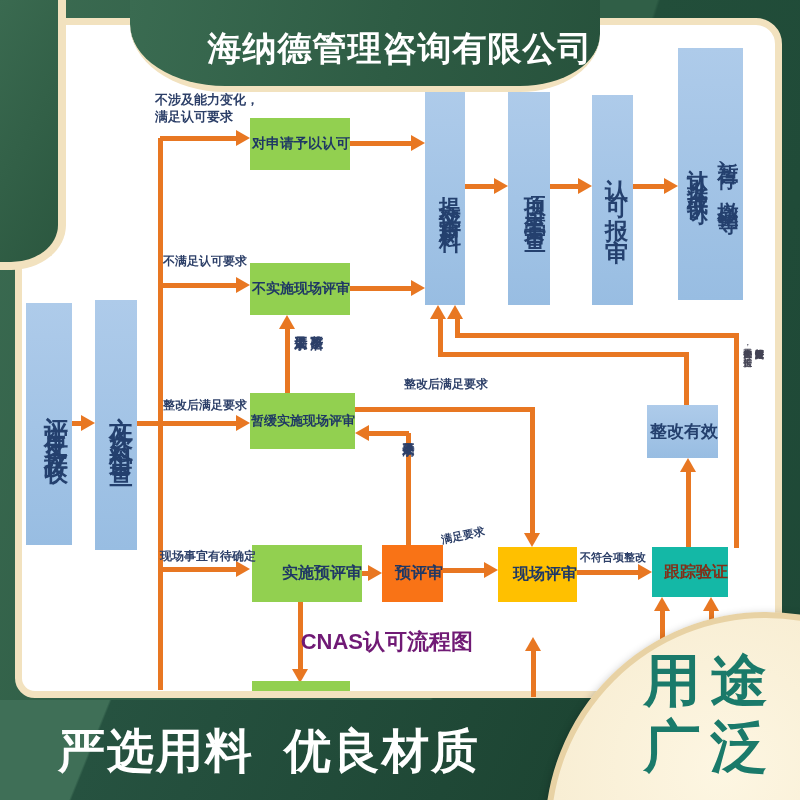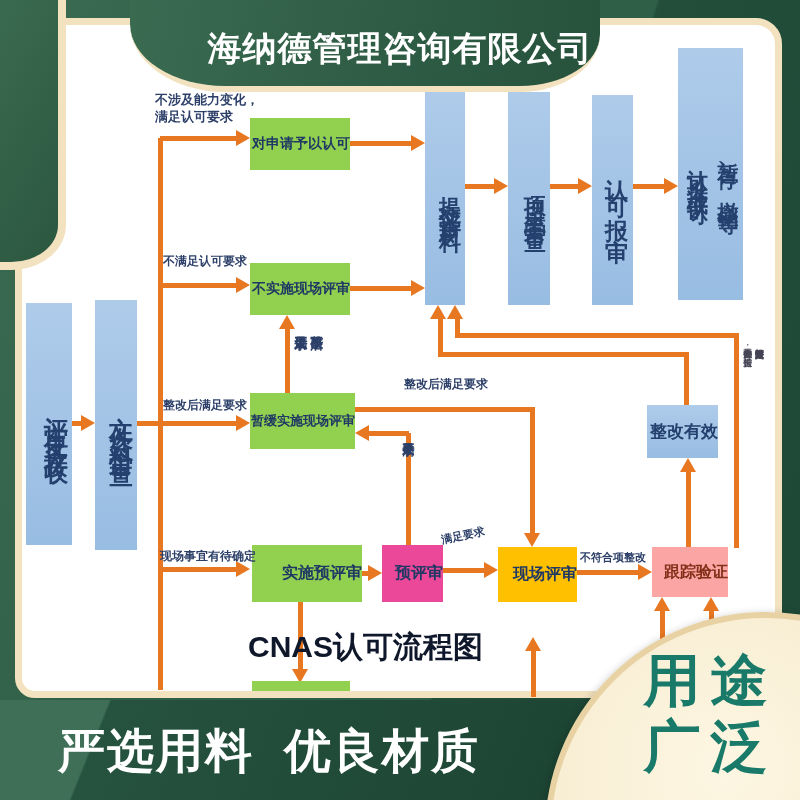--- a/index.html
+++ b/index.html
@@ -29,35 +29,35 @@
   .badge-circle{left:545px;top:612px;width:430px;height:430px;border-radius:50%;
     background:radial-gradient(circle at 40% 35%,#fdf6e2,#f2e4c2);
     border:6px solid #e8d2a4;box-shadow:0 3px 10px rgba(0,0,0,.3);z-index:6}
   .badge-text{left:628px;top:648px;width:165px;text-align:center;color:#1a7a6a;
     font-size:57px;line-height:1.15;letter-spacing:10px;font-weight:bold;
     white-space:pre-line;z-index:7}
   
   .bx{display:flex;align-items:center;justify-content:flex-end;z-index:4;text-align:center}
   .blue{background:linear-gradient(180deg,#aecbea,#98bde2);color:#24406e;font-weight:bold}
   .green{background:#92d050;color:#1f3864;font-weight:bold}
-  .peach{background:#ec4899;color:#1f3864;font-weight:bold}
+  .peach{background:#f97316;color:#1f3864;font-weight:bold}
   .yellow{background:#ffc000;color:#1f3864;font-weight:bold}
-  .orange{background:#fca5a5;color:#822f18;font-weight:bold}
+  .orange{background:#14b8a6;color:#822f18;font-weight:bold}
   .vtxt{writing-mode:vertical-rl;white-space:pre-line}
   
   .ln{background:#e87722;z-index:3}
   .hd{width:0;height:0;z-index:3}
   .hr{border-top:8px solid transparent;border-bottom:8px solid transparent;border-left:14px solid #e87722}
   .hl{border-top:8px solid transparent;border-bottom:8px solid transparent;border-right:14px solid #e87722}
   .hu{border-left:8px solid transparent;border-right:8px solid transparent;border-bottom:14px solid #e87722}
   .hdn{border-left:8px solid transparent;border-right:8px solid transparent;border-top:14px solid #e87722}
   
   .lbl{color:#2c3f68;font-weight:bold;z-index:4;white-space:pre-line;line-height:1.3}
-  .caption{left:248px;top:627px;width:225px;text-align:right;color:#0f172a;
-    font-size:30px;font-weight:bold;z-index:4;white-space:nowrap}
+  .caption{left:248px;top:627px;width:225px;text-align:right;color:#701a75;
+    font-size:22px;font-weight:bold;z-index:4;white-space:nowrap}
   .note{writing-mode:vertical-rl;font-size:9px;line-height:1.3;color:#445;
     font-weight:normal;letter-spacing:0;z-index:4;white-space:pre-line}
 </style>
 </head>
 <body>
 
 <div class="abs card"></div>
 <div class="abs corner-green"></div>
 <div class="abs bulge"></div>
 <div class="abs title">海纳德管理咨询有限公司</div>

